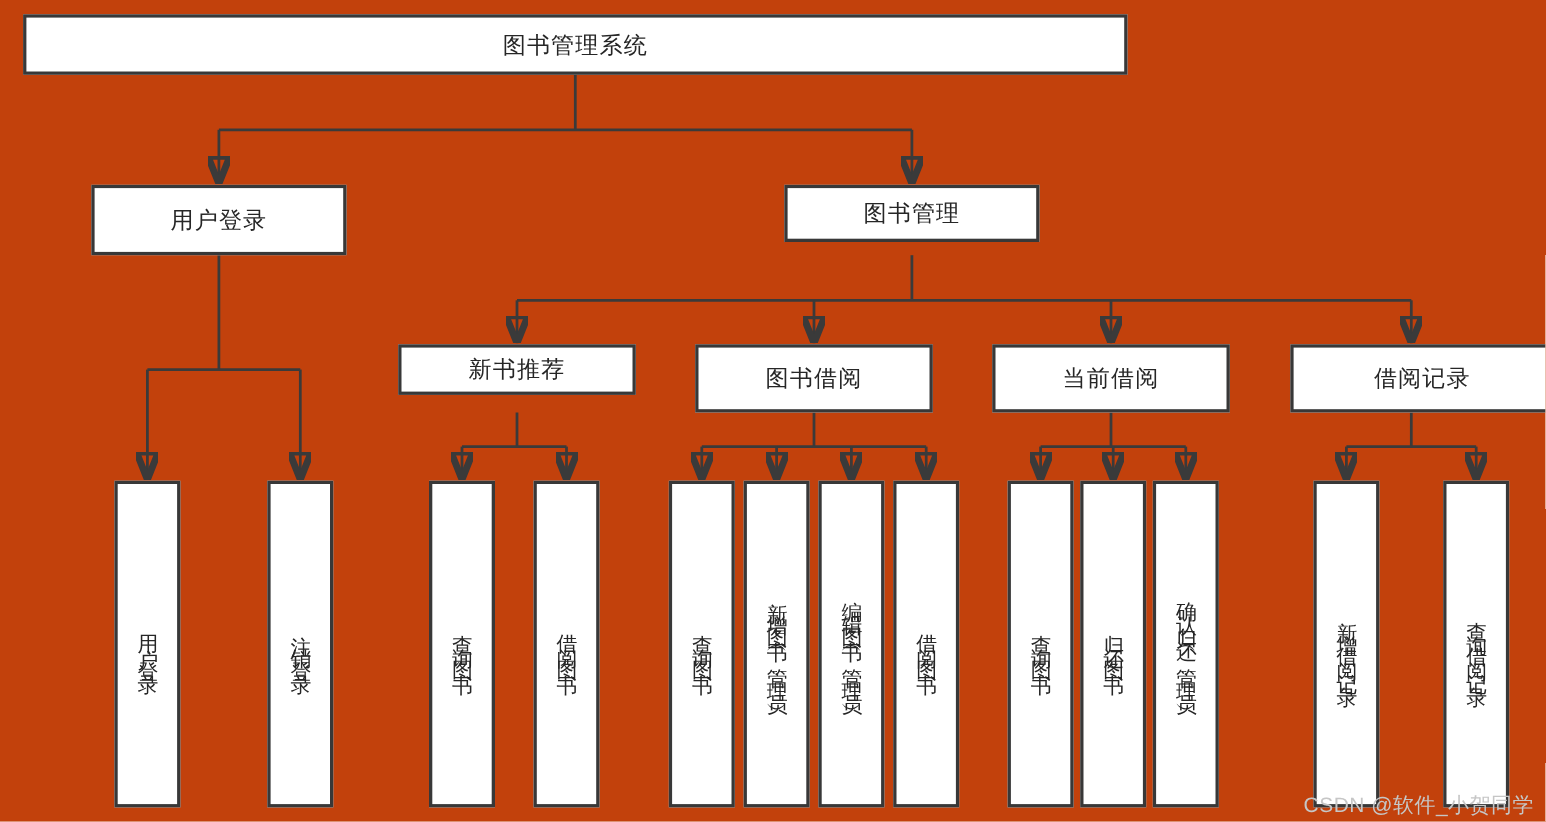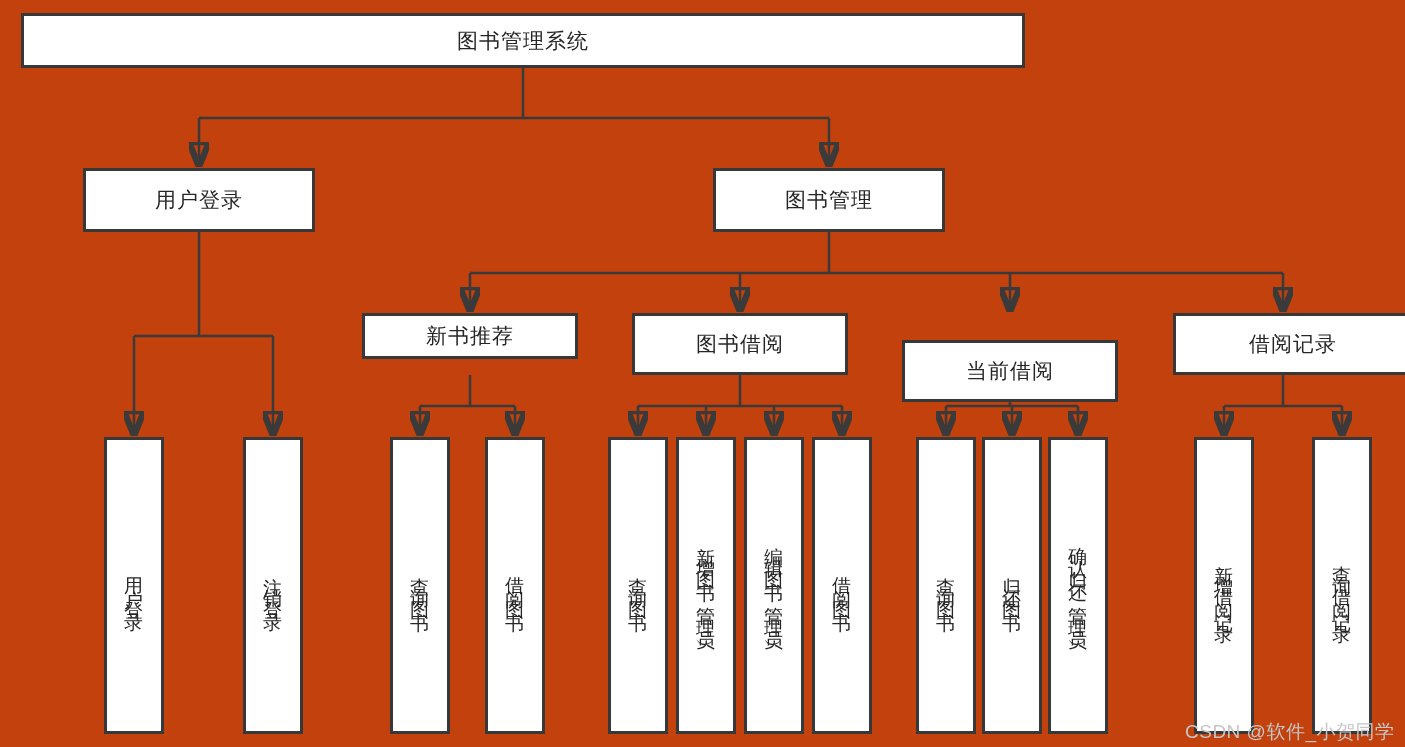--- a/index.html
+++ b/index.html
@@ -128,31 +128,31 @@
     </g>
   </svg>
 
   <div class="box box-h" style="left:21px; top:13px; width:1004px; height:55px;">
     <span>图书管理系统</span>
   </div>
 
   <div class="box box-h" style="left:83px; top:168px; width:232px; height:64px;">
     <span>用户登录</span>
   </div>
-  <div class="box box-h" style="left:713px; top:168px; width:232px; height:64px;align-items:center;">
+  <div class="box box-h" style="left:713px; top:168px; width:232px; height:52px;align-items:center;">
     <span>图书管理</span>
   </div>
 
   <div class="box box-h" style="left:362px; top:313px; width:216px; height:46px;">
     <span>新书推荐</span>
   </div>
   <div class="box box-h" style="left:632px; top:313px; width:216px; height:62px;">
     <span>图书借阅</span>
   </div>
-  <div class="box box-h" style="left:902px; top:313px; width:216px; height:62px;margin-top:27px;">
+  <div class="box box-h" style="left:902px; top:313px; width:216px; height:62px;">
     <span>当前借阅</span>
   </div>
   <div class="box box-h" style="left:1173px; top:313px; width:240px; height:62px;">
     <span>借阅记录</span>
   </div>
 
   <div class="box box-v" style="left:104px; top:437px; width:60px; height:297px;">
     <span class="vtxt">用户登录</span>
   </div>
   <div class="box box-v" style="left:243px; top:437px; width:60px; height:297px;">

